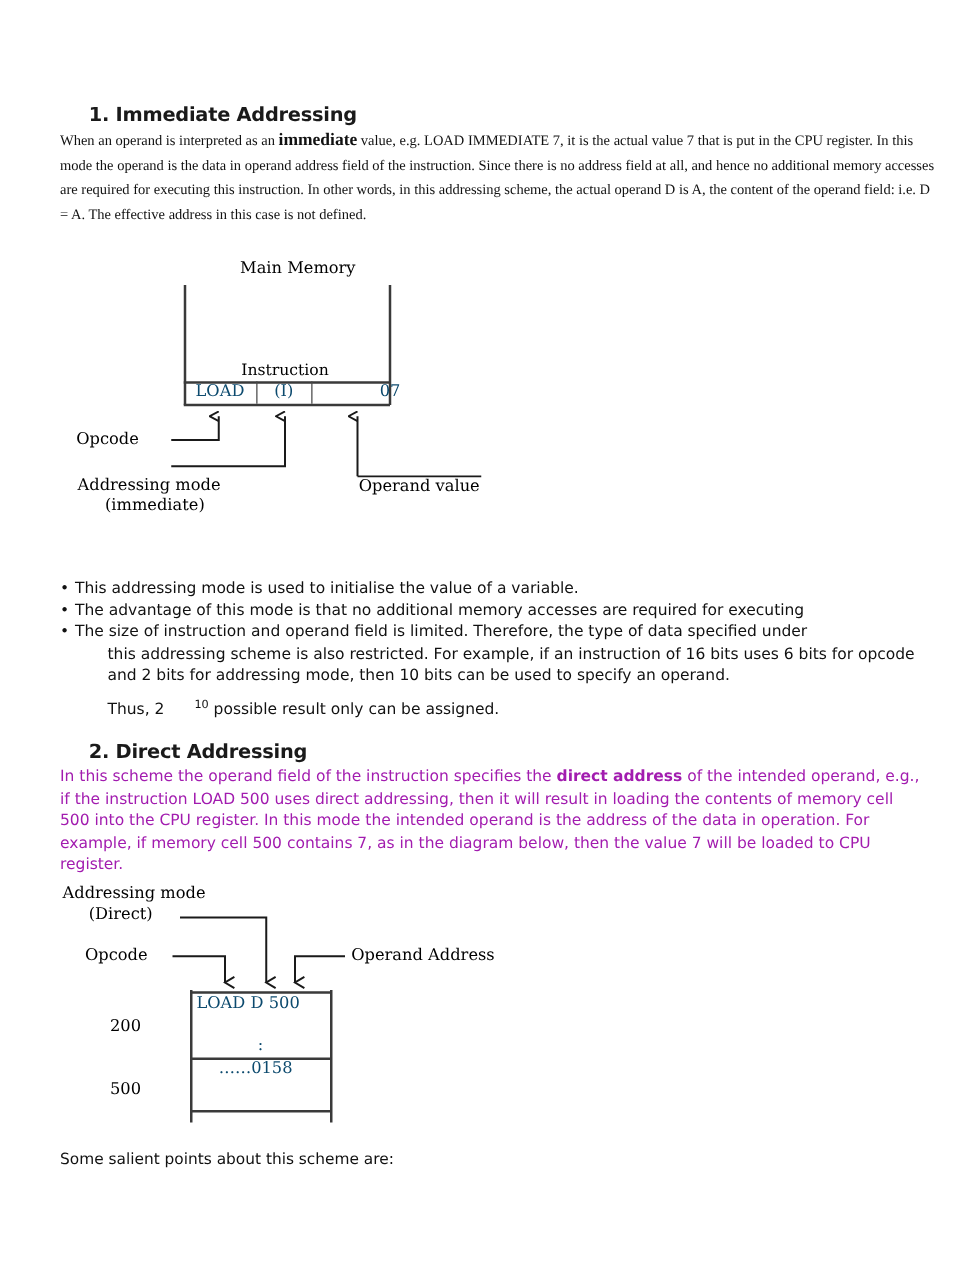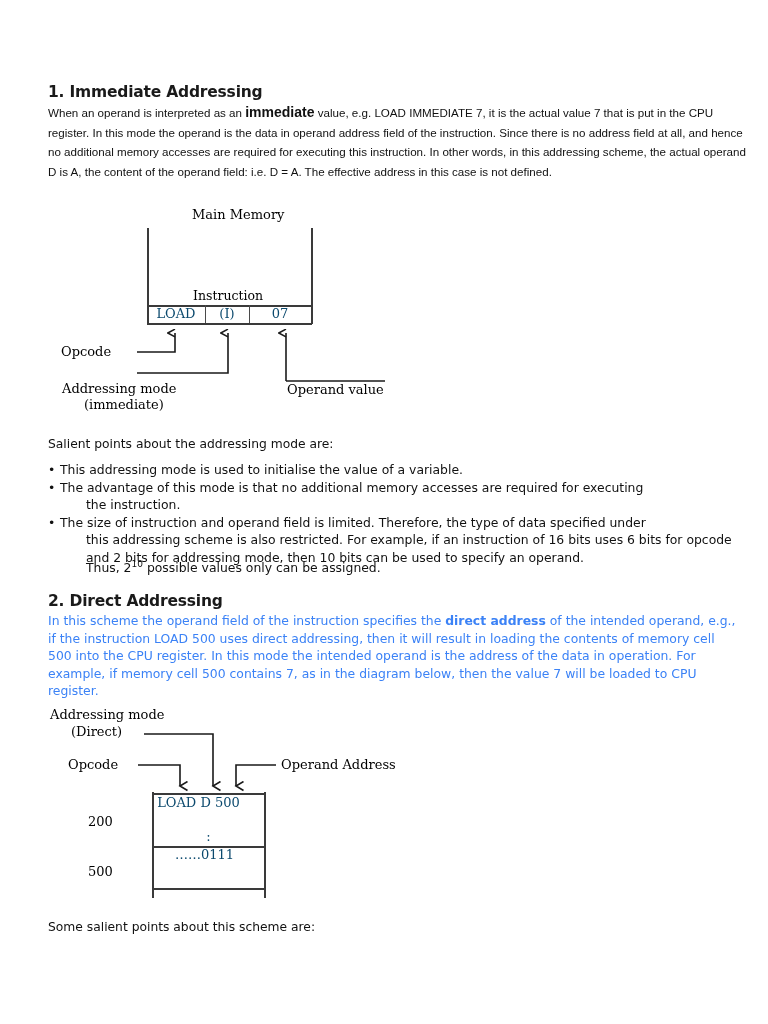--- a/index.html
+++ b/index.html
@@ -23,24 +23,25 @@
 
   
   .h2 {
     position: absolute;
     font-family: "DejaVu Sans", sans-serif;
     font-weight: bold;
     font-size: 15.5px;
     letter-spacing: -0.2px;
     color: #1a1a1a;
     white-space: nowrap;
+    margin-left: 23px;
   }
   .para {
     position: absolute;
-    font-family: Liberation Sans, sans-serif;
+    font-family: Liberation Serif, serif;
     font-size: 11.6px;
     line-height: 19.5px;
     color: #111111;
     text-align: left;
   }
   .para .big-bold {
     font-weight: bold;
     font-size: 14px;
   }
   .lead {
@@ -74,27 +75,28 @@
   .thus {
     position: absolute;
     font-family: "DejaVu Sans", sans-serif;
     font-size: 12.4px;
     color: #111111;
     white-space: nowrap;
   }
   .thus sup {
     font-size: 9px;
     vertical-align: super;
+    margin-left: 24px;
   }
   .bodytxt {
     position: absolute;
     font-family: "DejaVu Sans", sans-serif;
     font-size: 12.4px;
     line-height: 17.6px;
-    color: #3b82f6;
+    color: #a21caf;
   }
 
   
   .diagram {
     position: absolute;
   }
   .dlabel {
     position: absolute;
     font-family: "DejaVu Serif", serif;
     font-size: 13px;
@@ -152,21 +154,21 @@
     <div class="dlabel small" style="left:193px; top:288px;">Instruction</div>
 
     <div class="hline" style="left:147px; top:305px; width:165px;"></div>
     <div class="hline" style="left:147px; top:323px; width:165px;"></div>
 
     <div class="vline thin" style="left:205px; top:305px; height:18px;"></div>
     <div class="vline thin" style="left:249px; top:305px; height:18px;"></div>
 
     <div class="cell-text" style="left:147px; top:306px; width:58px;">LOAD</div>
     <div class="cell-text" style="left:205px; top:306px; width:44px;">(I)</div>
-    <div class="cell-text" style="left:249px; top:306px; width:62px;">07</div>
+    <div class="cell-text" style="left:249px; top:306px; width:62px;padding-left:32px;">07</div>
 
     <svg class="overlay" width="768" height="1024">
       <defs>
         <marker id="arrUp" markerWidth="9" markerHeight="9" refX="4.5" refY="8" orient="auto-start-reverse" markerUnits="userSpaceOnUse">
           <path d="M0.6,8 L4.5,0.8 L8.4,8" fill="none" stroke="#1a1a1a" stroke-width="1.5"></path>
         </marker>
         <marker id="arrDown" markerWidth="11" markerHeight="11" refX="5.5" refY="9" orient="auto" markerUnits="userSpaceOnUse">
           <path d="M1,1.5 L5.5,9 L10,1.5" fill="none" stroke="#1a1a1a" stroke-width="1.6"></path>
         </marker>
       </defs>
@@ -184,44 +186,42 @@
         <line x1="286" y1="381" x2="385" y2="381" stroke="#1a1a1a" stroke-width="1.4"></line>
       </g>
     </svg>
 
     <div class="dlabel" style="left:61px; top:344px;">Opcode</div>
     <div class="dlabel" style="left:62px; top:381px;">Addressing mode</div>
     <div class="dlabel" style="left:84px; top:397px;">(immediate)</div>
     <div class="dlabel" style="left:287px; top:382px;">Operand value</div>
   </div>
 
-  <div class="lead" style="left:48px; top:437px;">Salient points about the addressing mode are:</div>
 
   <div class="bullets" style="left:48px; top:461px; width:700px;">
 
     <div class="bullet-row">
       <span class="dot">•</span>
       <span>This addressing mode is used to initialise the value of a variable.</span>
     </div>
 
     <div class="bullet-row">
       <span class="dot">•</span>
       <span>The advantage of this mode is that no additional memory accesses are required for executing</span>
-      <span class="cont">the instruction.</span>
     </div>
 
     <div class="bullet-row">
       <span class="dot">•</span>
       <span>The size of instruction and operand field is limited. Therefore, the type of data specified under</span>
       <span class="cont">this addressing scheme is also restricted. For example, if an instruction of 16 bits uses 6 bits for opcode and 2 bits for addressing mode, then 10 bits can be used to specify an operand.</span>
     </div>
   </div>
 
   <div class="thus" style="left:86px; top:559px;">
-    <span>Thus, 2</span><sup>10</sup><span> possible values only can be assigned.</span>
+    <span>Thus, 2</span><sup>10</sup><span> possible result only can be assigned.</span>
   </div>
 
   <div class="h2" style="left:48px; top:592px;text-align:right;">2. Direct Addressing</div>
 
   <div class="bodytxt" style="left:48px; top:612px; width:692px;">
     <span>In this scheme the operand field of the instruction specifies the </span><b>direct address</b><span> of the intended operand, e.g., if the instruction LOAD 500 uses direct addressing, then it will result in loading the contents of memory cell 500 into the CPU register. In this mode the intended operand is the address of the data in operation. For example, if memory cell 500 contains 7, as in the diagram below, then the value 7 will be loaded to CPU register.</span>
   </div>
 
   <div class="diagram" style="left:0px; top:0px; width:768px; height:1024px;">
 
@@ -250,18 +250,18 @@
 
     <div class="hline" style="left:152px; top:793px; width:113px;"></div>
     <div class="hline" style="left:152px; top:846px; width:113px;"></div>
     <div class="hline" style="left:152px; top:888px; width:113px;"></div>
 
     <div class="dlabel" style="left:88px; top:814px;">200</div>
     <div class="dlabel" style="left:88px; top:864px;">500</div>
 
     <div class="cell-text" style="left:152px; top:795px; width:93px;">LOAD D 500</div>
     <div class="cell-text" style="left:152px; top:829px; width:113px;">:</div>
-    <div class="cell-text" style="left:148px; top:847px; width:113px;">……0111</div>
+    <div class="cell-text" style="left:148px; top:847px; width:113px;">……0158</div>
   </div>
 
   <div class="lead" style="left:48px; top:920px;">Some salient points about this scheme are:</div>
 
 </div>
 
 </body></html>

